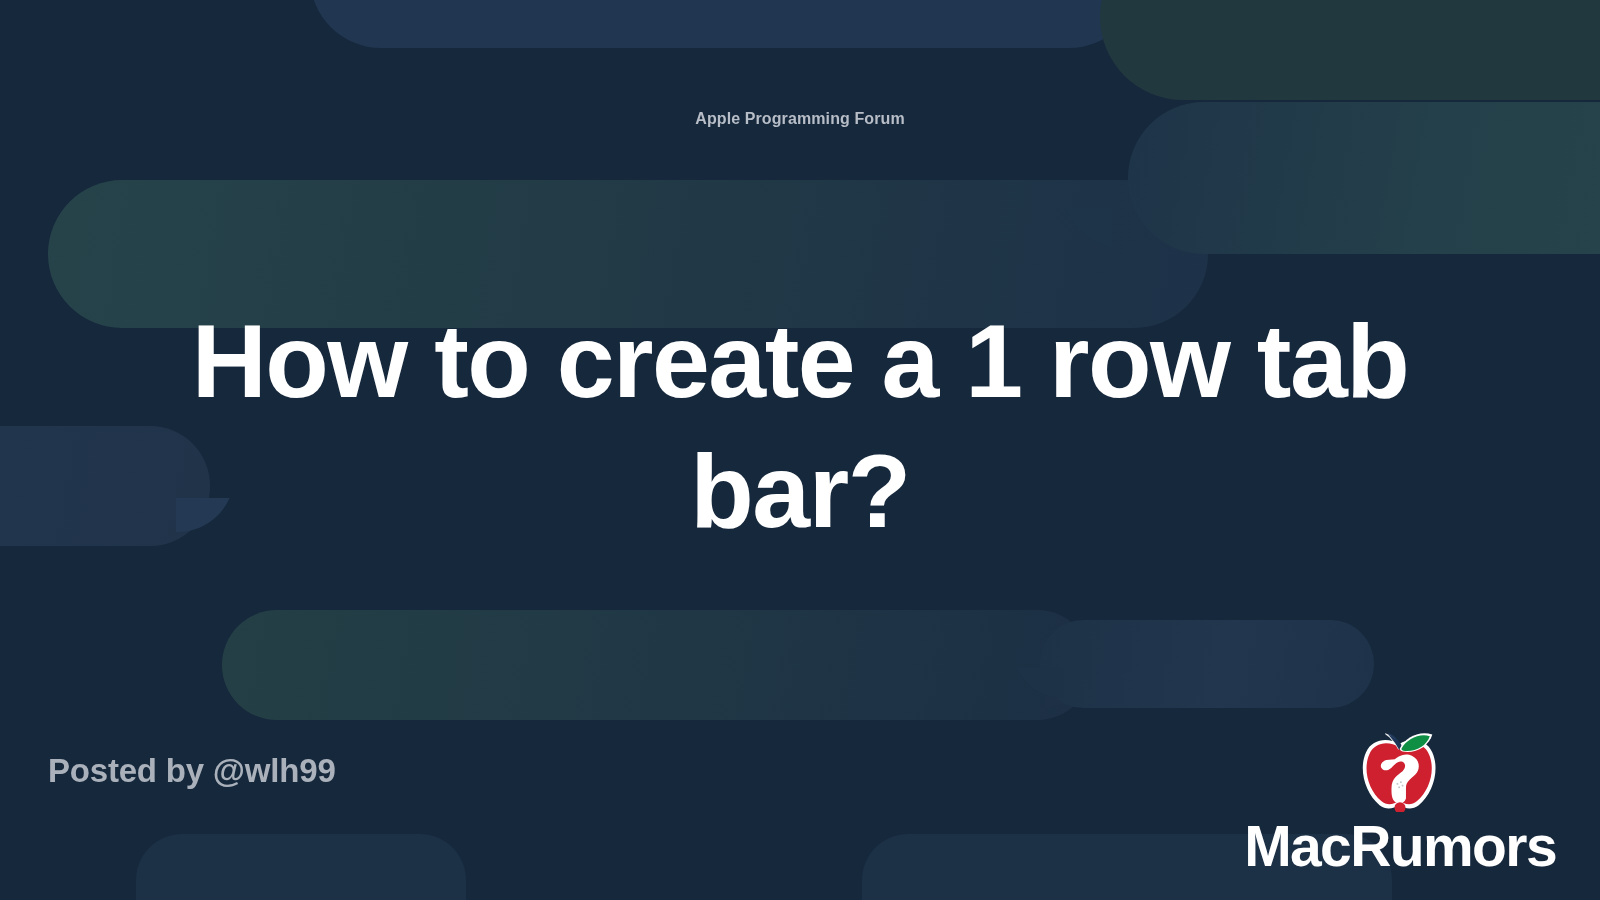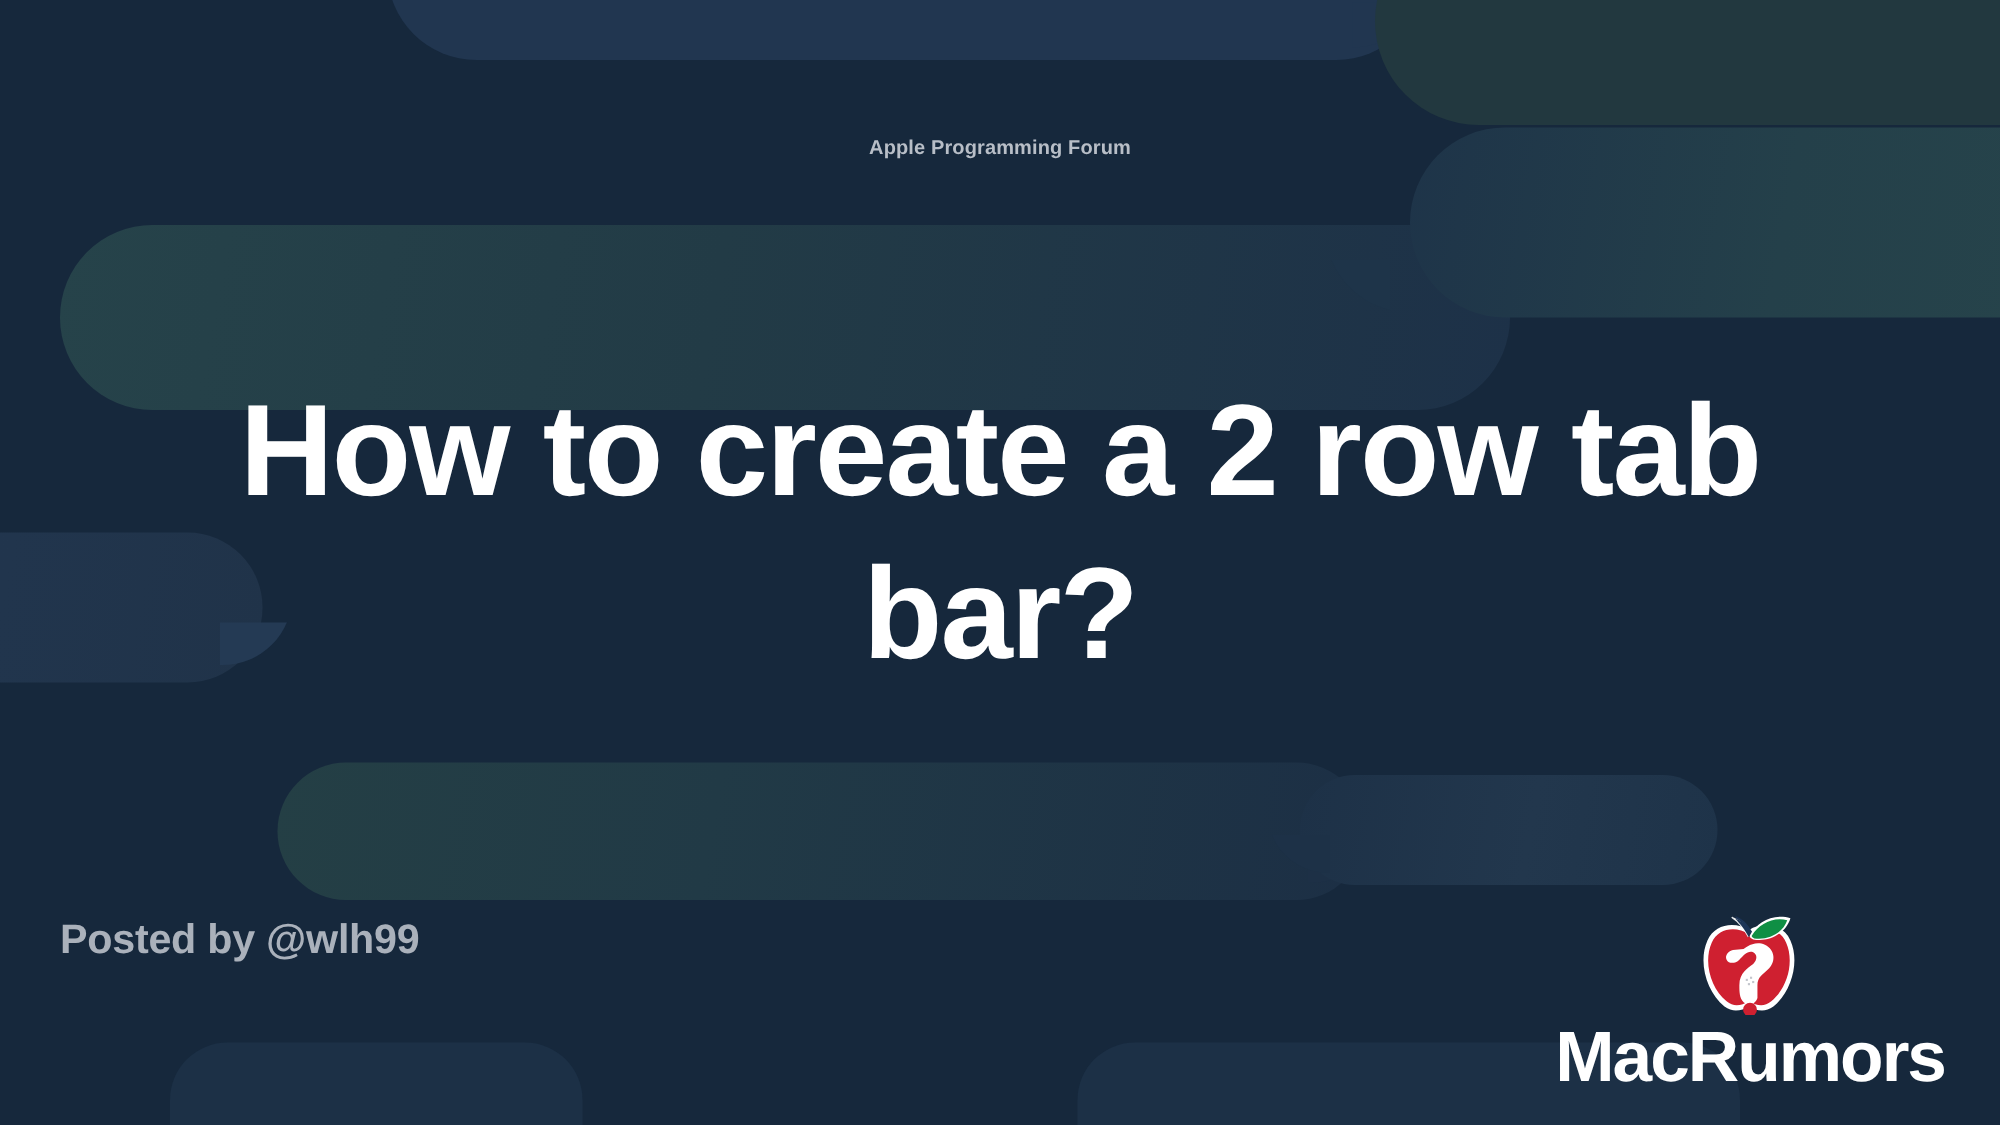--- a/index.html
+++ b/index.html
@@ -71,21 +71,21 @@
     color:#ffffff;
     font-weight:bold;
     font-size:104px;
     line-height:130px;
     letter-spacing:-1.5px;
   }
 
   #posted-by {
     position:absolute;
     left:48px;
-    top:732px;
+    top:752px;
     z-index:3;
     font-size:33px;
     font-weight:bold;
     color:#aab1bb;
     letter-spacing:-0.2px;
   }
 
   
   #brand {
     position:absolute;
@@ -161,21 +161,21 @@
     <div class="bubble" style="left:136px; top:834px; width:330px; height:150px;
                 background:#1c3046; border-radius:46px;"></div>
     <div class="bubble" style="left:862px; top:834px; width:530px; height:150px;
                 background:#1c3046; border-radius:46px;"></div>
 
   </div>
 
   <div id="forum-name">Apple Programming Forum</div>
 
   <div id="title-wrap">
-    <span id="post-title">How to create a 2 row tab bar?</span>
+    <span id="post-title">How to create a 1 row tab bar?</span>
   </div>
 
   <div id="posted-by">Posted by @wlh99</div>
 
   <div id="brand">
 
     <svg id="brand-mark" viewBox="0 0 100 94" xmlns="http://www.w3.org/2000/svg">
 
       <path d="M49 14 C36 6 17 8 10 24 C1 44 9 72 26 86 C34 92 42 90 49 86
                C56 90 64 92 72 86 C89 72 97 44 88 24 C81 8 62 6 49 14 Z" fill="#ffffff"></path>

